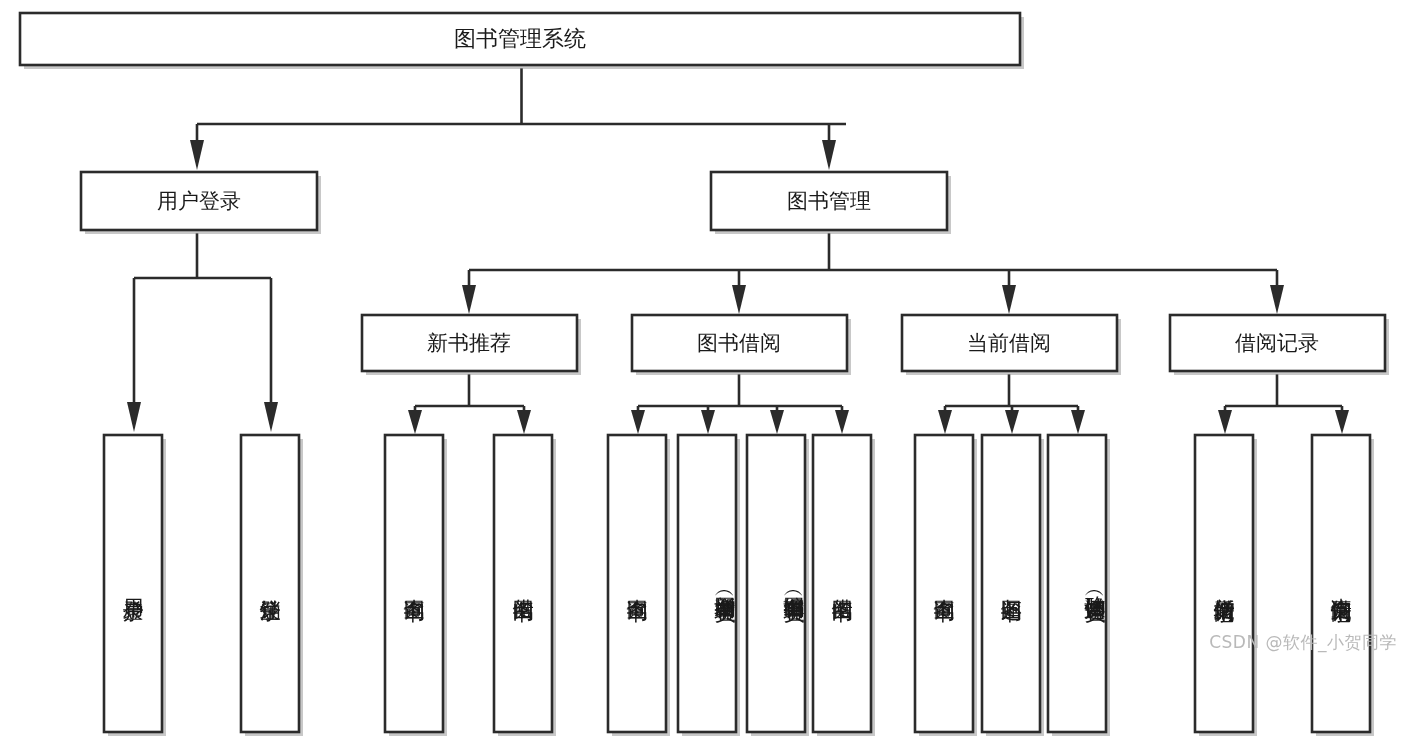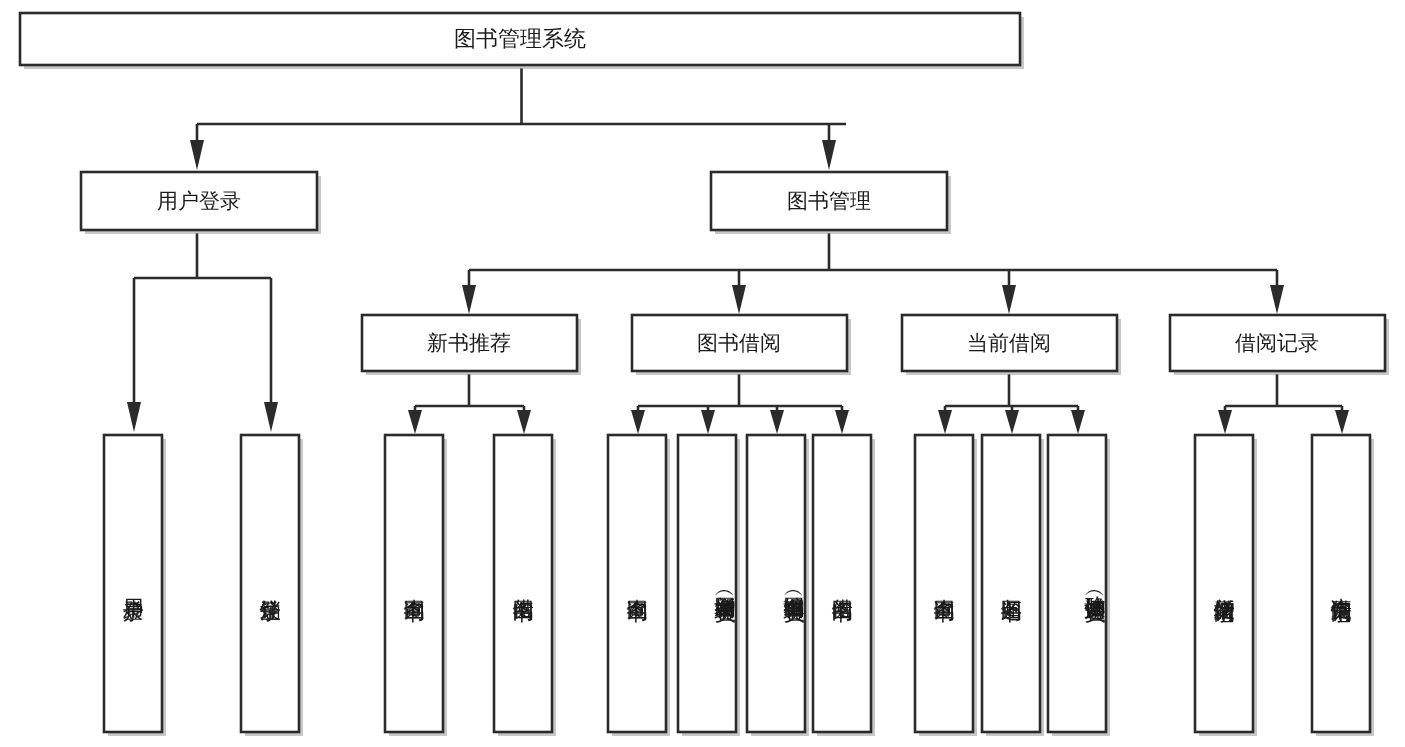--- a/index.html
+++ b/index.html
@@ -248,13 +248,14 @@
   <div class="vlabel" style="left:747px; top:441px; width:58px; height:285px; align-items:flex-start;">编辑图书（管理员）</div>
   <div class="vlabel" style="left:813px; top:435px; width:58px; height:297px;">借阅图书</div>
 
   <div class="vlabel" style="left:915px; top:435px; width:58px; height:297px;">查询图书</div>
   <div class="vlabel" style="left:982px; top:435px; width:58px; height:297px;">归还图书</div>
   <div class="vlabel" style="left:1048px; top:441px; width:58px; height:285px; align-items:flex-start;">确认归还（管理员）</div>
 
   <div class="vlabel" style="left:1195px; top:435px; width:58px; height:297px;">新增借阅记录</div>
   <div class="vlabel" style="left:1312px; top:435px; width:58px; height:297px;">查询借阅记录</div>
 
+  <div class="watermark">CSDN @软件_小贺同学</div>
 </div>
 
 </body></html>

